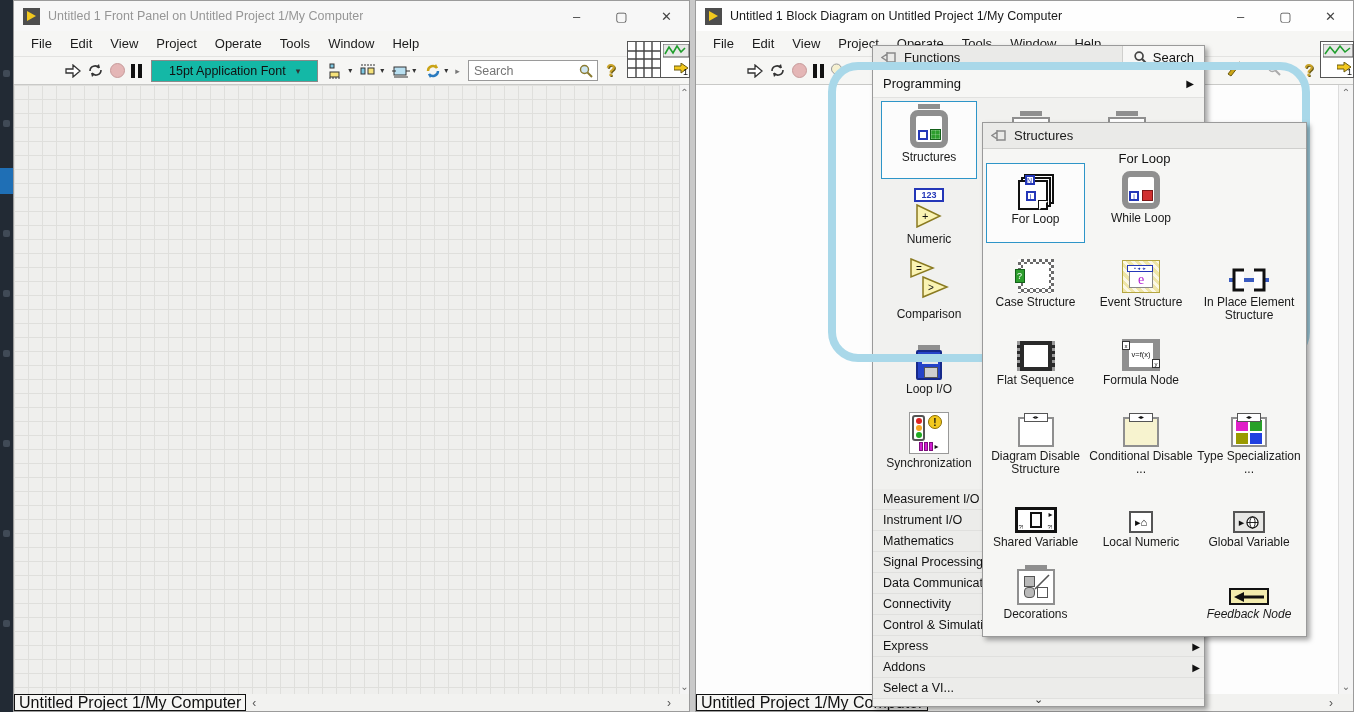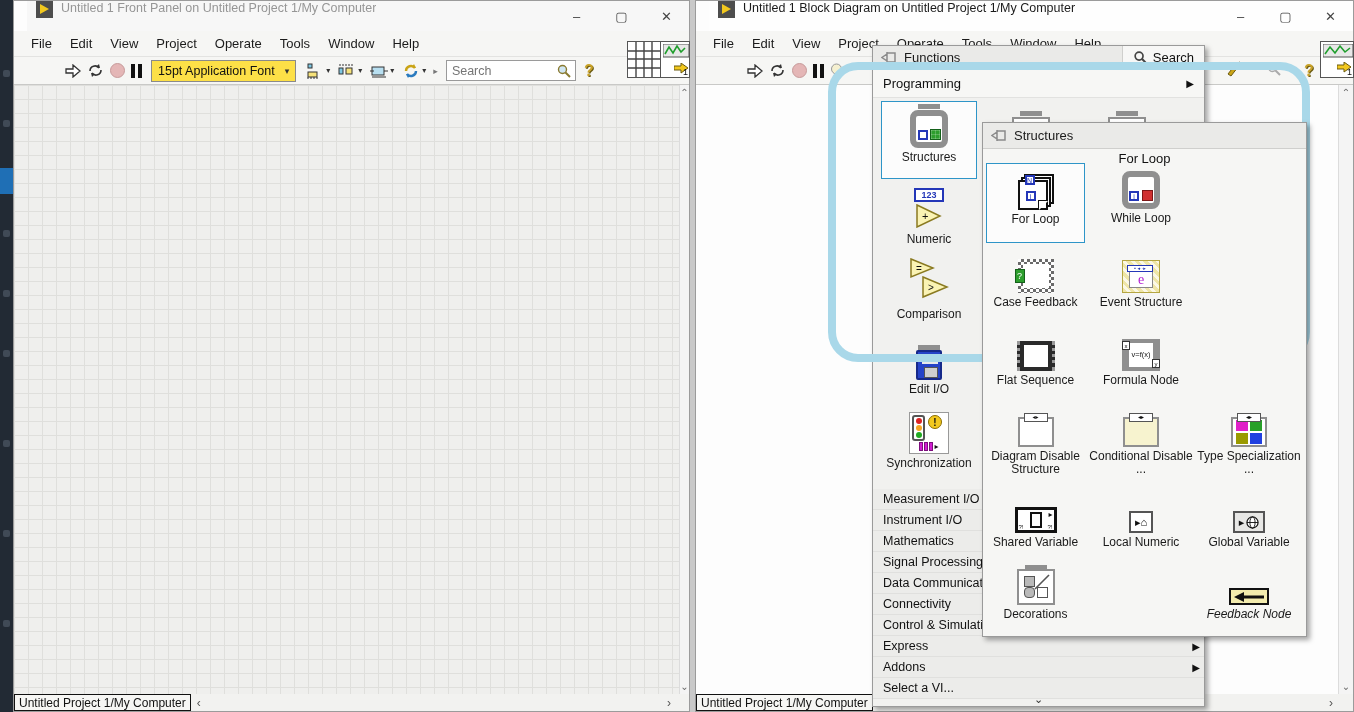--- a/index.html
+++ b/index.html
@@ -1,64 +1,64 @@
 <!DOCTYPE html>
 <html><head>
 <meta charset="utf-8">
 <style>
   * { margin:0; padding:0; box-sizing:border-box; }
   html,body { width:1354px; height:712px; overflow:hidden; background:#c9c9c9;
               font-family:"Liberation Sans", sans-serif; }
 
   
   .win { position:absolute; top:0; bottom:0; background:#fdfdfd; border:1px solid #9b9b9b; }
-  .titlebar { position:relative; height:30px; background:#f7f7f7; display:flex; align-items:flex-start;margin-left:13px; }
+  .titlebar { position:relative; height:30px; background:#f7f7f7; display:flex; align-items:center; }
   .app-icon { width:17px; height:17px; margin:0 8px 0 9px; background:#4d4d4d; position:relative; flex:0 0 auto; }
   .app-icon:before { content:""; position:absolute; left:4px; top:3px;
         border-left:9px solid #f2c81e; border-top:5px solid transparent; border-bottom:5px solid transparent; }
   .title-text { font-size:12.5px; color:#969696; white-space:nowrap; overflow:hidden; }
   .win.active .title-text { color:#1a1a1a; }
   .win-controls { margin-left:auto; display:flex; height:100%; }
   .win-btn { width:45px; height:100%; display:flex; align-items:center; justify-content:center;
              font-size:13px; color:#444; }
   .menubar { height:26px; background:#f6f6f4; display:flex; align-items:center; gap:0;
              border-bottom:1px solid #e3e3e1; padding-left:8px; }
   .menu-item { font-size:13px; color:#1b1b1b; padding:3px 9px; }
   .toolbar { height:28px; background:#f6f6f4; border-bottom:1px solid #c9c9c7;
              display:flex; align-items:center; }
   .tbi { height:22px; display:flex; align-items:center; justify-content:center; margin:0 3px; }
 
   
   .run-svg, .cont-svg { display:block; }
   .abort-circle { width:15px; height:15px; border-radius:50%; background:#e4b6b6; border:1px solid #c79a9a; }
   .pause-bars { display:flex; gap:3px; }
   .pause-bars i { width:4px; height:14px; background:#111; }
-  .font-select { height:22px; border:1px solid #8a8a8a; background:#fde047; display:flex; align-items:center;
-                 font-size:12.5px; color:#111; padding:0 6px; margin:0 6px; }
+  .font-select { height:22px; border:1px solid #8a8a8a; background:#14b8a6; display:flex; align-items:center;
+                 font-size:12.5px; color:#111; padding:0 17px; margin:0 6px; }
   .font-select .dd { margin-left:10px; font-size:9px; color:#333; }
   .mini-tool { display:flex; align-items:center; margin:0 4px; }
   .mini-tool .dd { font-size:8px; margin-left:2px; color:#333; }
   .search-box { width:130px; height:21px; border:1px solid #9a9a9a; background:#fff; display:flex;
                 align-items:center; margin:0 5px; }
   .search-box input { border:none; outline:none; flex:1; font-size:12.5px; color:#777;
                       padding-left:5px; font-family:"Liberation Sans",sans-serif; background:transparent; width:80px;}
   .qmark { color:#c9a227; font-weight:bold; font-size:16px; text-shadow:1px 1px 0 #6b5a10; }
 
   
   .corner-box { position:absolute; top:40px; width:34px; height:37px; background:#fff;
                 border:1px solid #555; }
   .vi-num { position:absolute; right:1px; bottom:0; font-size:9px; color:#111; }
 
   
   .vscroll { position:absolute; top:84px; bottom:17px; width:15px; background:#f4f4f4; border-left:1px solid #dcdcdc; }
   .vscroll .arr { position:absolute; left:0; width:100%; height:15px; font-size:10px; color:#6a6a6a;
                   display:flex; align-items:center; justify-content:center; }
   .statusbar { position:absolute; left:0; right:0; bottom:0; height:17px; background:#f2f2f0;
                display:flex; align-items:stretch; }
-  .status-box { border:1px solid #111; background:#f6f6f4; font-size:12px; color:#111;
+  .status-box { border:1px solid #111; background:#f6f6f4; font-size:16px; color:#111;
                 padding:0 4px; display:flex; align-items:center; white-space:nowrap; }
   .hs-arr { width:16px; display:flex; align-items:center; justify-content:center; color:#555; font-size:12px; }
 
   
   .fp-area { position:absolute; left:0; right:10px; top:84px; bottom:17px;
              background-color:#efefed;
              background-image:linear-gradient(#dfdfdc 1px, transparent 1px),
                               linear-gradient(90deg,#dfdfdc 1px, transparent 1px);
              background-size:14px 14px; }
   .bd-area { position:absolute; left:0; right:16px; top:84px; bottom:17px; background:#fdfdfd; }
@@ -502,21 +502,21 @@
     <div class="plabel">Comparison</div>
   </div>
 
   <div class="pcell" style="left:8px; top:288px; width:96px; height:66px;">
     <div class="picon-wrap">
         <span class="ic">
       <span class="graytab" style="top:-5px"></span>
       <span class="floppy" style="display:block"></span>
     </span>
       </div>
-    <div class="plabel">Edit I/O</div>
+    <div class="plabel">Loop I/O</div>
   </div>
 
   <div class="pcell" style="left:8px; top:362px; width:96px; height:70px;">
     <div class="picon-wrap">
         <span class="ic" style="width:40px;height:42px;border:1px solid #999;background:#fff;padding:2px">
       <span style="display:flex; gap:3px; align-items:flex-start;">
         <span class="tl">
               <i style="background:#d22"></i>
               <i style="background:#f6a623"></i>
               <i style="background:#2a2"></i>
@@ -607,31 +607,42 @@
     <div class="plabel">While Loop</div>
   </div>
 
   <div class="pcell" style="left:3px; top:124px; width:99px; height:78px;">
     <div class="picon-wrap">
         <span class="ic case">
       <span class="inner"></span>
       <span class="q">?</span>
     </span>
       </div>
-    <div class="plabel">Case Feedback</div>
+    <div class="plabel">Case Structure</div>
   </div>
   <div class="pcell" style="left:106px; top:124px; width:104px; height:78px;">
     <div class="picon-wrap">
         <span class="ic event">
       <span class="inner"></span>
       <span class="bar">▪ ◂··▸</span>
       <span class="e">e</span>
     </span>
       </div>
     <div class="plabel">Event Structure</div>
+  </div>
+  <div class="pcell" style="left:212px; top:124px; width:108px; height:78px;">
+    <div class="picon-wrap">
+        <span class="ic inplace">
+      <svg width="40" height="26" viewBox="0 0 40 26">
+            <line x1="0" y1="13" x2="40" y2="13" stroke="#3a5bc0" stroke-width="4"></line>
+            <path d="M15 3H5v20h10M25 3h10v20H25" fill="#fff" stroke="#111" stroke-width="3"></path>
+          </svg>
+    </span>
+      </div>
+    <div class="plabel">In Place Element Structure</div>
   </div>
 
   <div class="pcell" style="left:3px; top:202px; width:99px; height:72px;">
     <div class="picon-wrap">
         <span class="ic flat">
       <i class="l"></i>
           <i class="r"></i>
     </span>
       </div>
     <div class="plabel">Flat Sequence</div>

